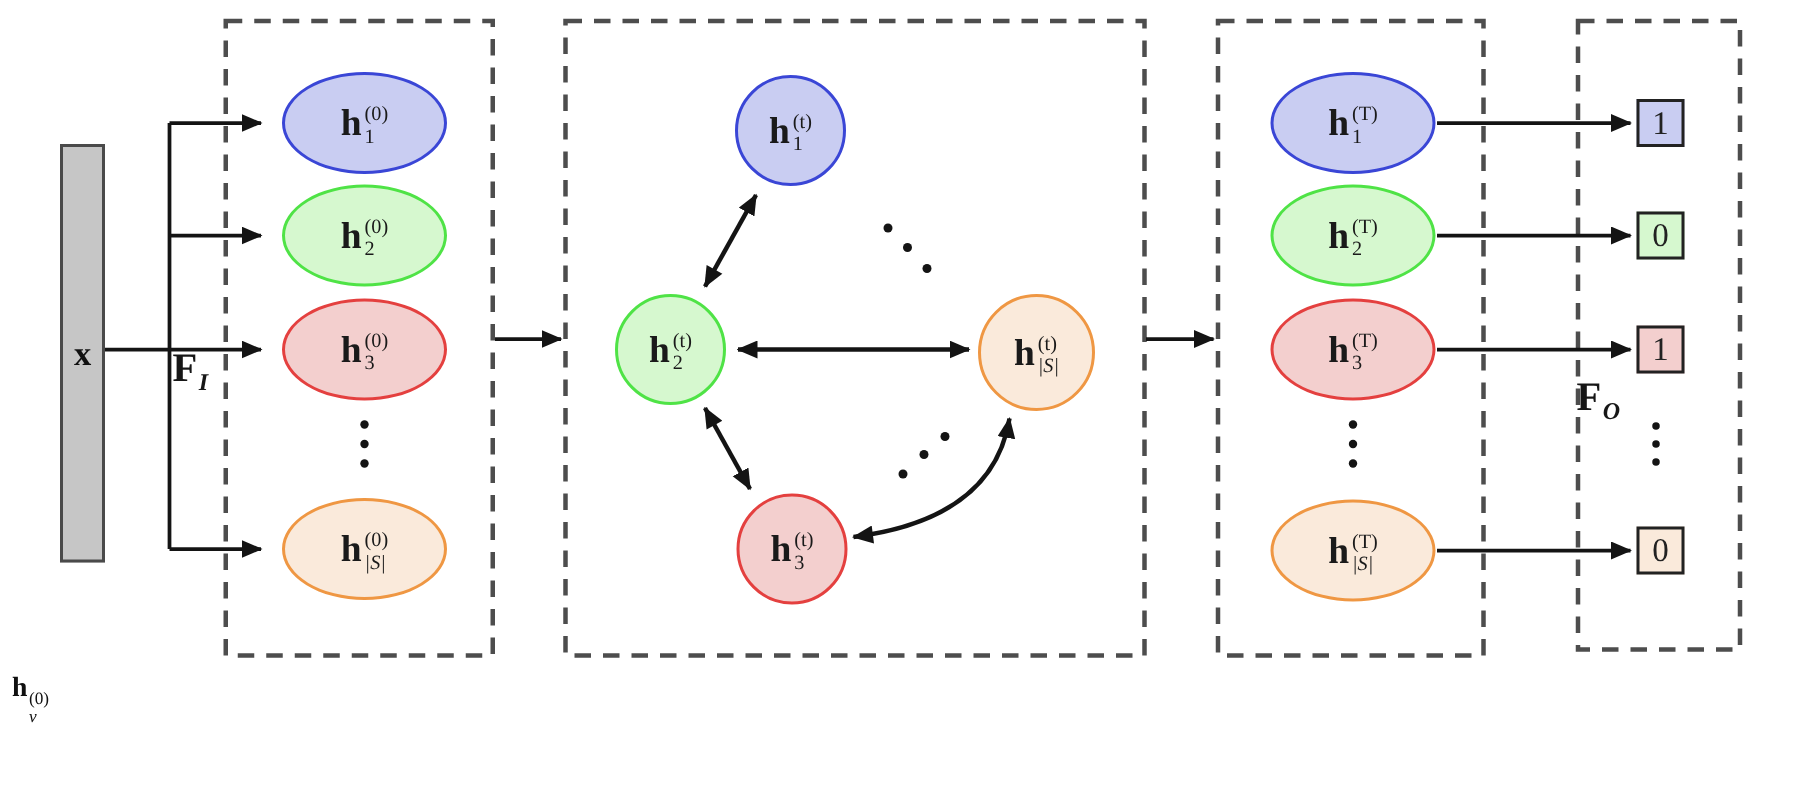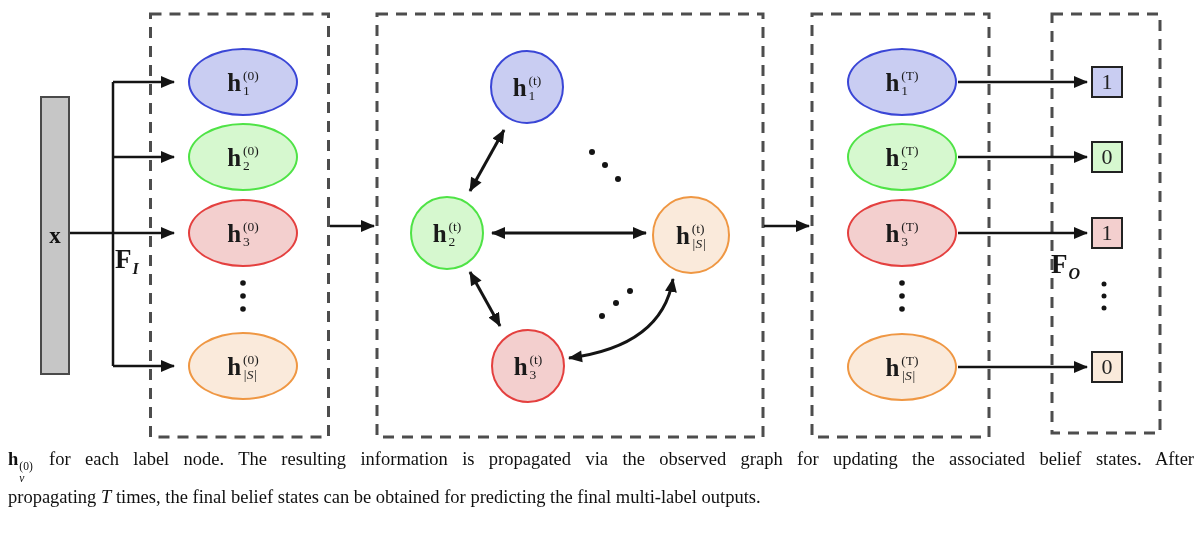--- a/index.html
+++ b/index.html
@@ -109,21 +109,21 @@
       <circle cx="1104" cy="284" r="2.5"></circle>
         <circle cx="1104" cy="296" r="2.5"></circle>
         <circle cx="1104" cy="308" r="2.5"></circle>
     </g>
   </svg>
 
   <div class="input-box">
     <span>x</span>
   </div>
 
-  <div class="flabel" style="left:115px;top:246px;">
+  <div class="flabel" style="left:115px;top:232px;">
     <span>F</span><span class="fsub">I</span>
   </div>
   <div class="flabel" style="left:1051px;top:251px;">
     <span>F</span><span class="fsub">O</span>
   </div>
 
   <div class="node c-blue" style="left:188px;top:48px;width:110px;height:68px;">
     <span class="nl">
         <span class="nl-h">h</span>
         <span class="nl-ss">
@@ -245,15 +245,14 @@
     </div>
   <div class="outbox c-orange" style="left:1091px;top:351px;border-radius:0;">
       <span>0</span>
     </div>
 </div>
 
 <div class="caption">
   <div class="cap-line cap-justify"><b>h</b><span class="cap-ss">
         <span>(0)</span>
         <span class="cap-sub">v</span>
-      </span><span> for each label node. The resulting information is propagated via the observed graph for updating the associated belief states. After</span></div>
-  <div class="cap-line"><span>propagating </span><i>T</i><span> times, the final belief states can be obtained for predicting the final multi-label outputs.</span></div>
+      </span></div>
 </div>
 
 </body></html>

